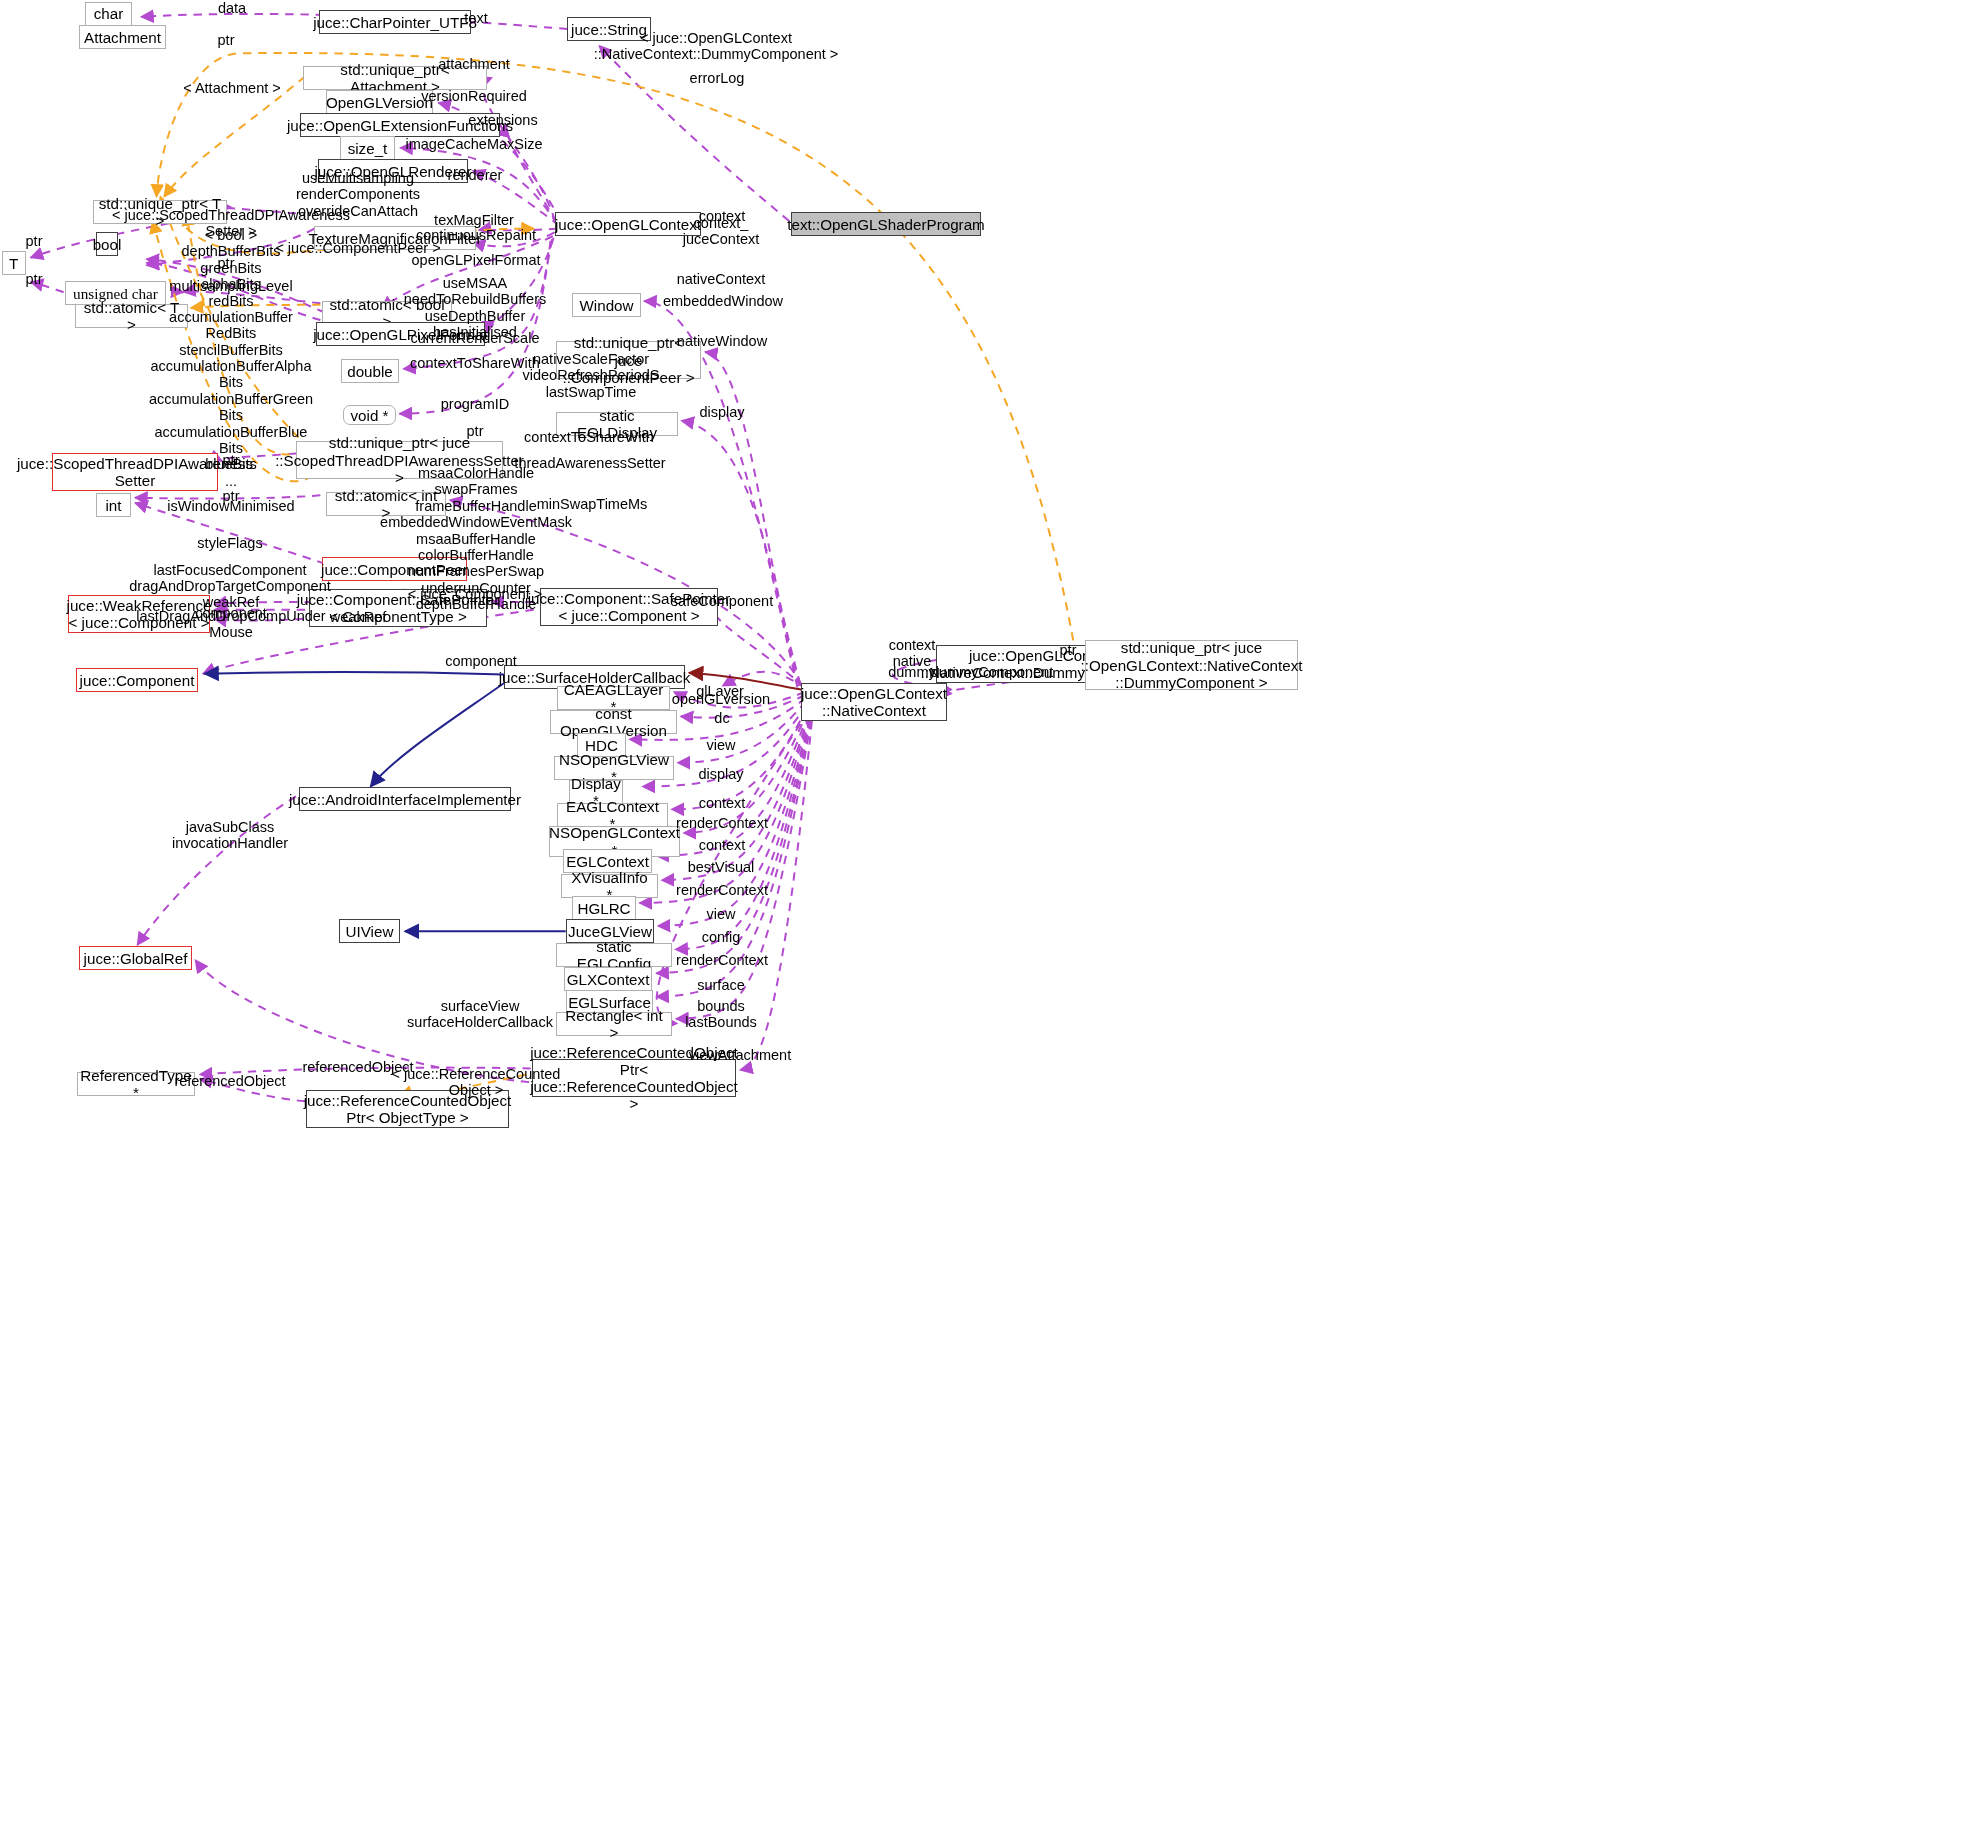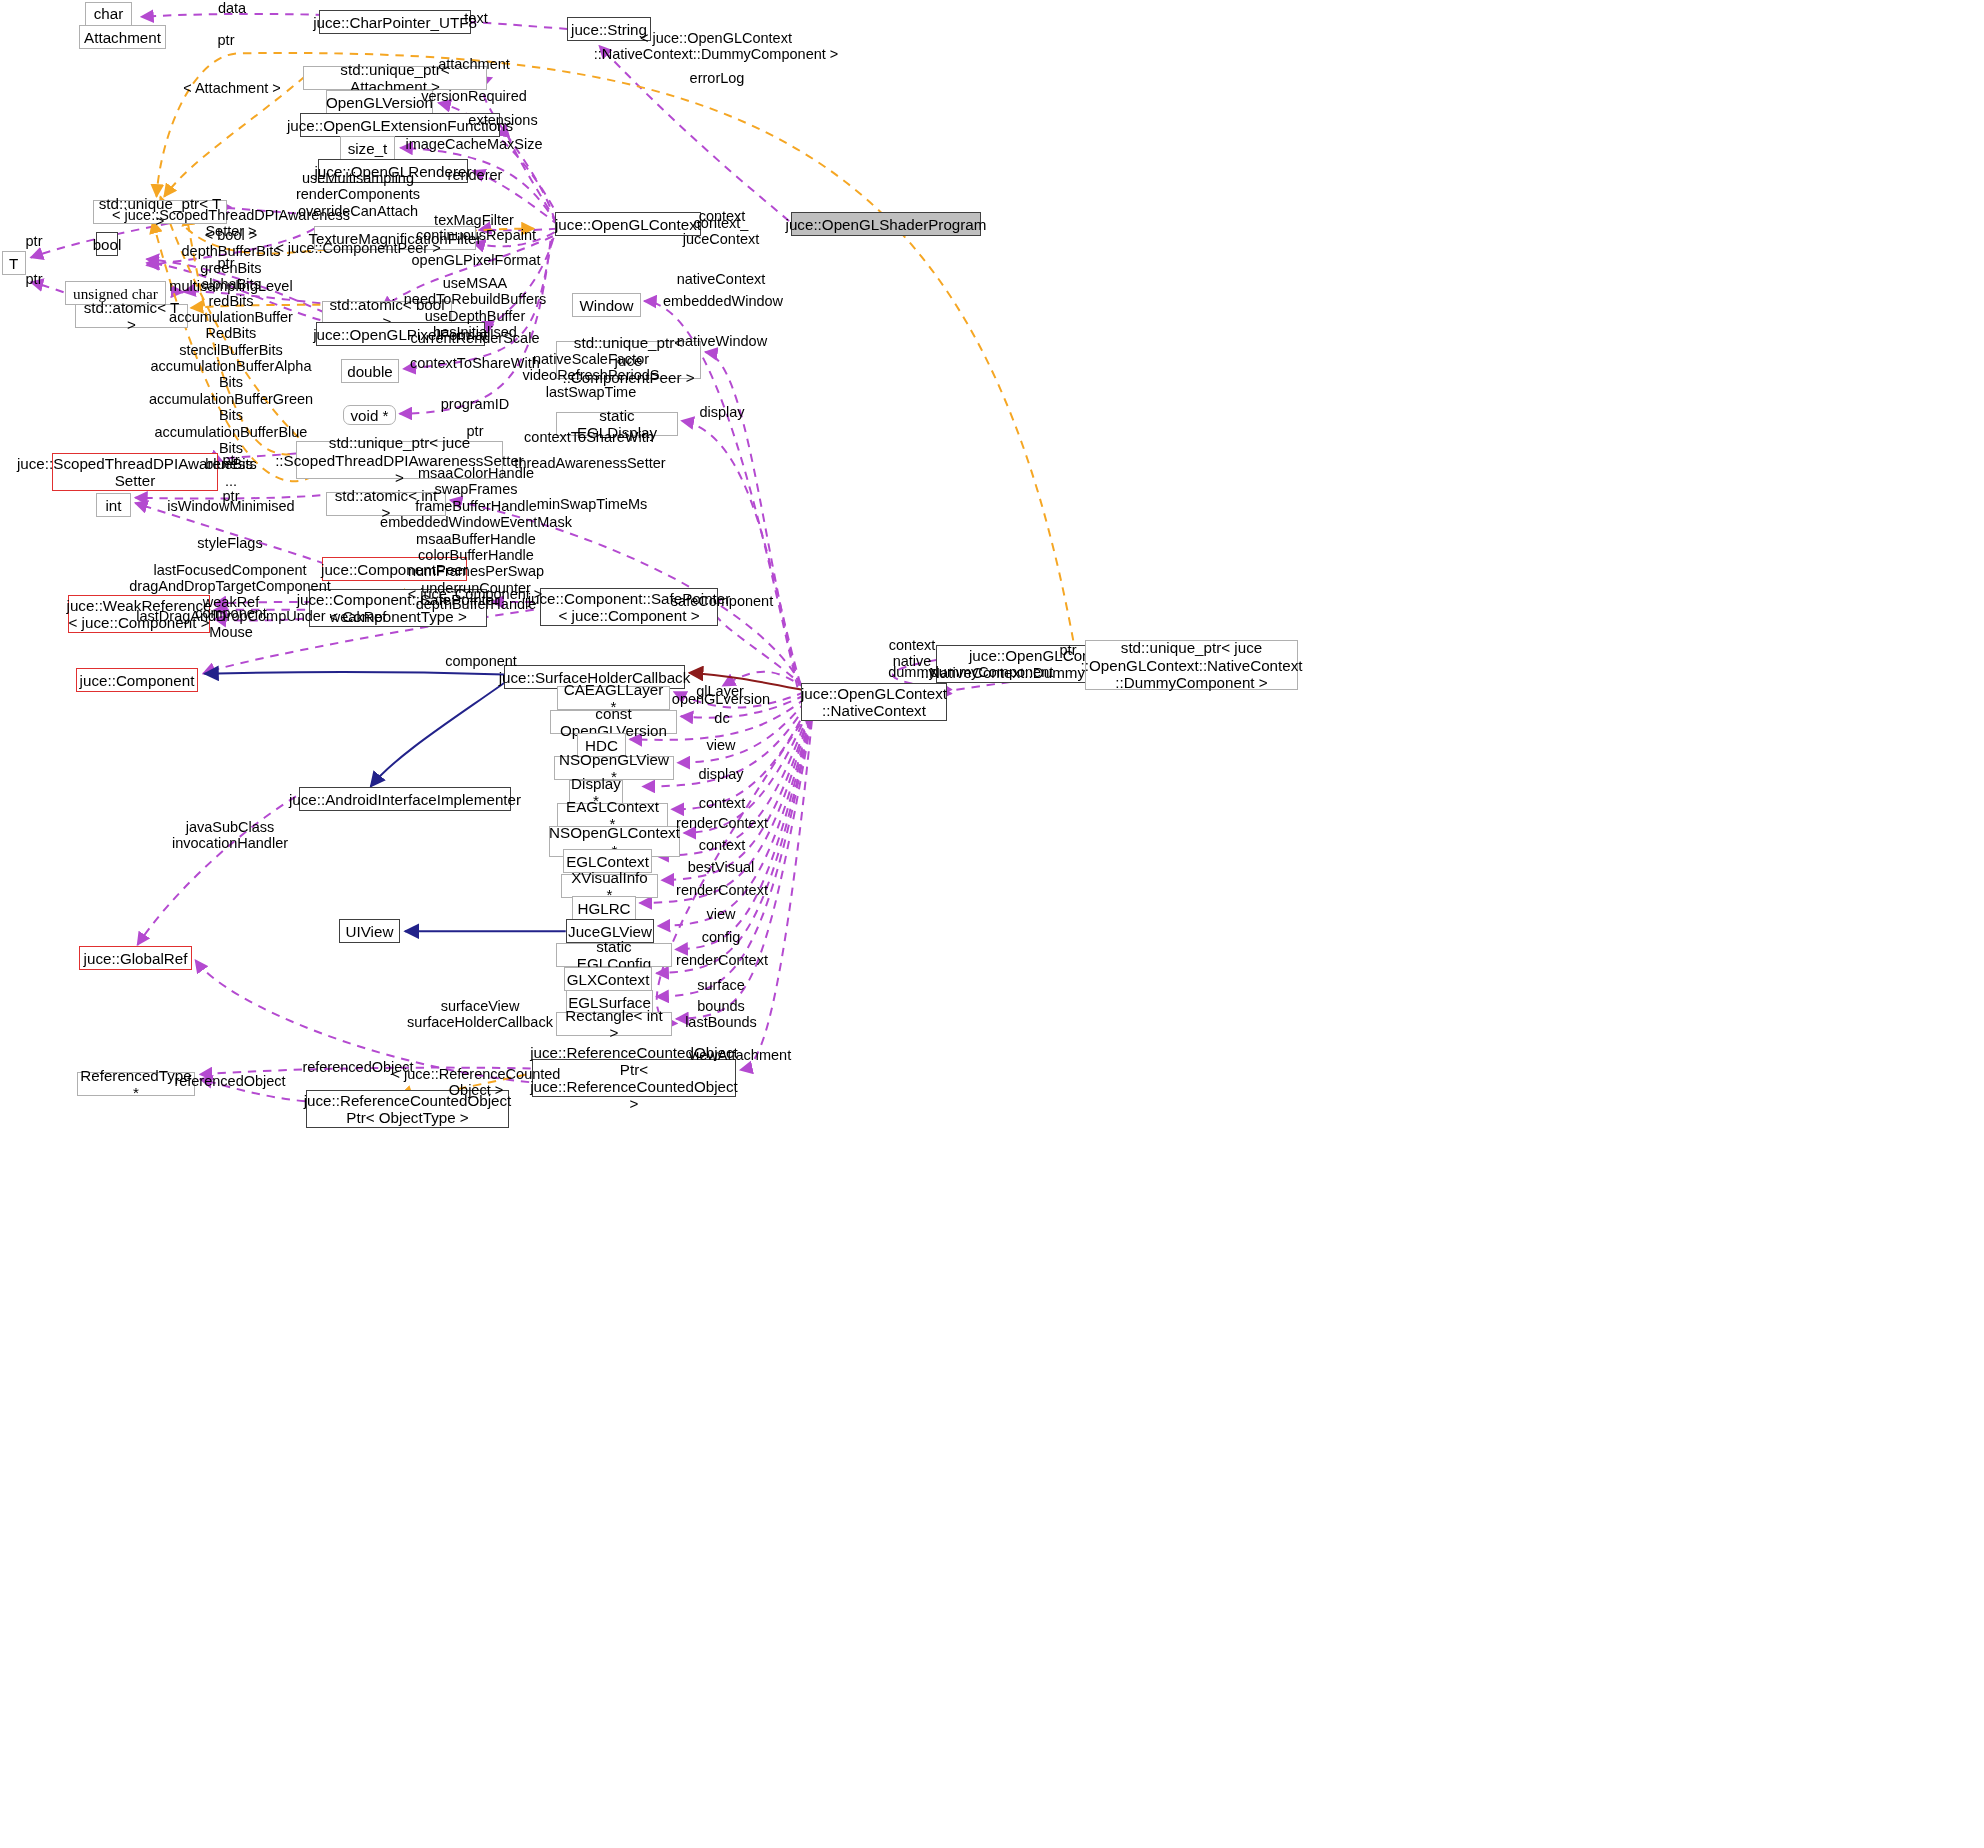--- a/index.html
+++ b/index.html
@@ -142,21 +142,21 @@
       <div class="node solid" style="left: 319px; top: 10px; width: 152px; height: 24.4px;">juce::CharPointer_UTF8</div>
       <div class="node solid" style="left: 567px; top: 17px; width: 84px; height: 24.4px;">juce::String</div>
       <div class="node" style="left: 79px; top: 25px; width: 87px; height: 24.4px;">Attachment</div>
       <div class="node" style="left: 303px; top: 66px; width: 184px; height: 24.4px;">std::unique_ptr&lt; Attachment &gt;</div>
       <div class="node" style="left: 326px; top: 90px; width: 107px; height: 24.4px;">OpenGLVersion</div>
       <div class="node solid" style="left: 300px; top: 113px; width: 200px; height: 24.4px;">juce::OpenGLExtensionFunctions</div>
       <div class="node" style="left: 340px; top: 136px; width: 55px; height: 24.4px;">size_t</div>
       <div class="node solid" style="left: 318px; top: 159px; width: 150px; height: 24.4px;">juce::OpenGLRenderer</div>
       <div class="node" style="left: 93px; top: 200px; width: 134px; height: 24.4px;">std::unique_ptr&lt; T &gt;</div>
       <div class="node solid" style="left: 555px; top: 212px; width: 146px; height: 24.4px;">juce::OpenGLContext</div>
-      <div class="node root" style="left: 791px; top: 212px; width: 190px; height: 24.4px;">juce::OpenGLShaderProgram</div>
+      <div class="node root" style="left: 791px; top: 212px; width: 190px; height: 24.4px;">text::OpenGLShaderProgram</div>
       <div class="node" style="left: 314px; top: 226px; width: 162px; height: 24.4px;">TextureMagnificationFilter</div>
       <div class="node" style="left: 1.5px; top: 251px; width: 24.4px; height: 24.4px;">T</div>
       <div class="node solid" style="left: 96px; top: 232px; width: 22px; height: 24.4px;">bool</div>
       <div class="node" style="left: 65px; top: 281px; width: 101px; height: 24.4px; font-family: Liberation Serif, serif;">unsigned char</div>
       <div class="node" style="left: 572px; top: 293px; width: 69px; height: 24.4px;">Window</div>
       <div class="node" style="left: 75px; top: 304px; width: 113px; height: 24.4px;">std::atomic&lt; T &gt;</div>
       <div class="node" style="left: 322px; top: 301px; width: 130px; height: 24.4px;">std::atomic&lt; bool &gt;</div>
       <div class="node solid" style="left: 316px; top: 322px; width: 169px; height: 24.4px;">juce::OpenGLPixelFormat</div>
       <div class="node" style="left: 556px; top: 341px; width: 145px; height: 38px;">std::unique_ptr&lt; juce
 ::ComponentPeer &gt;</div>

